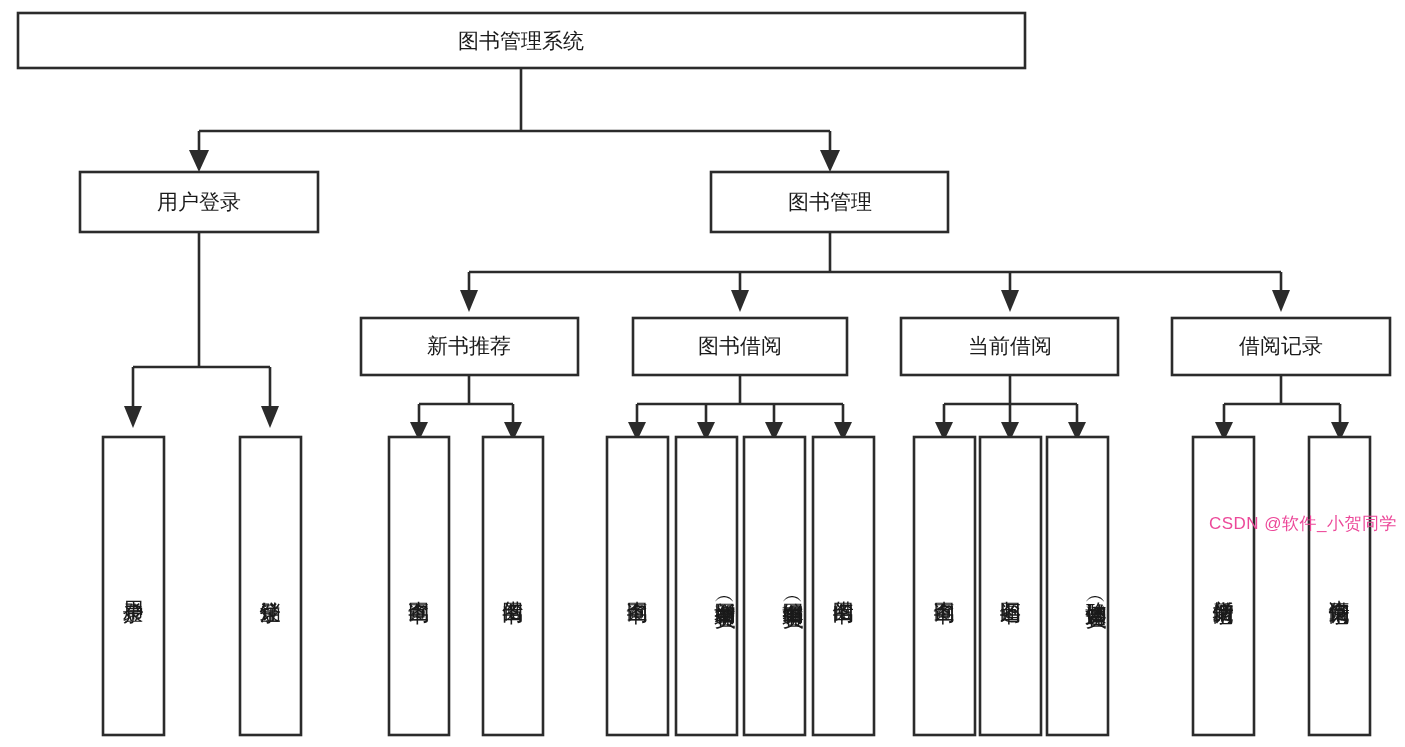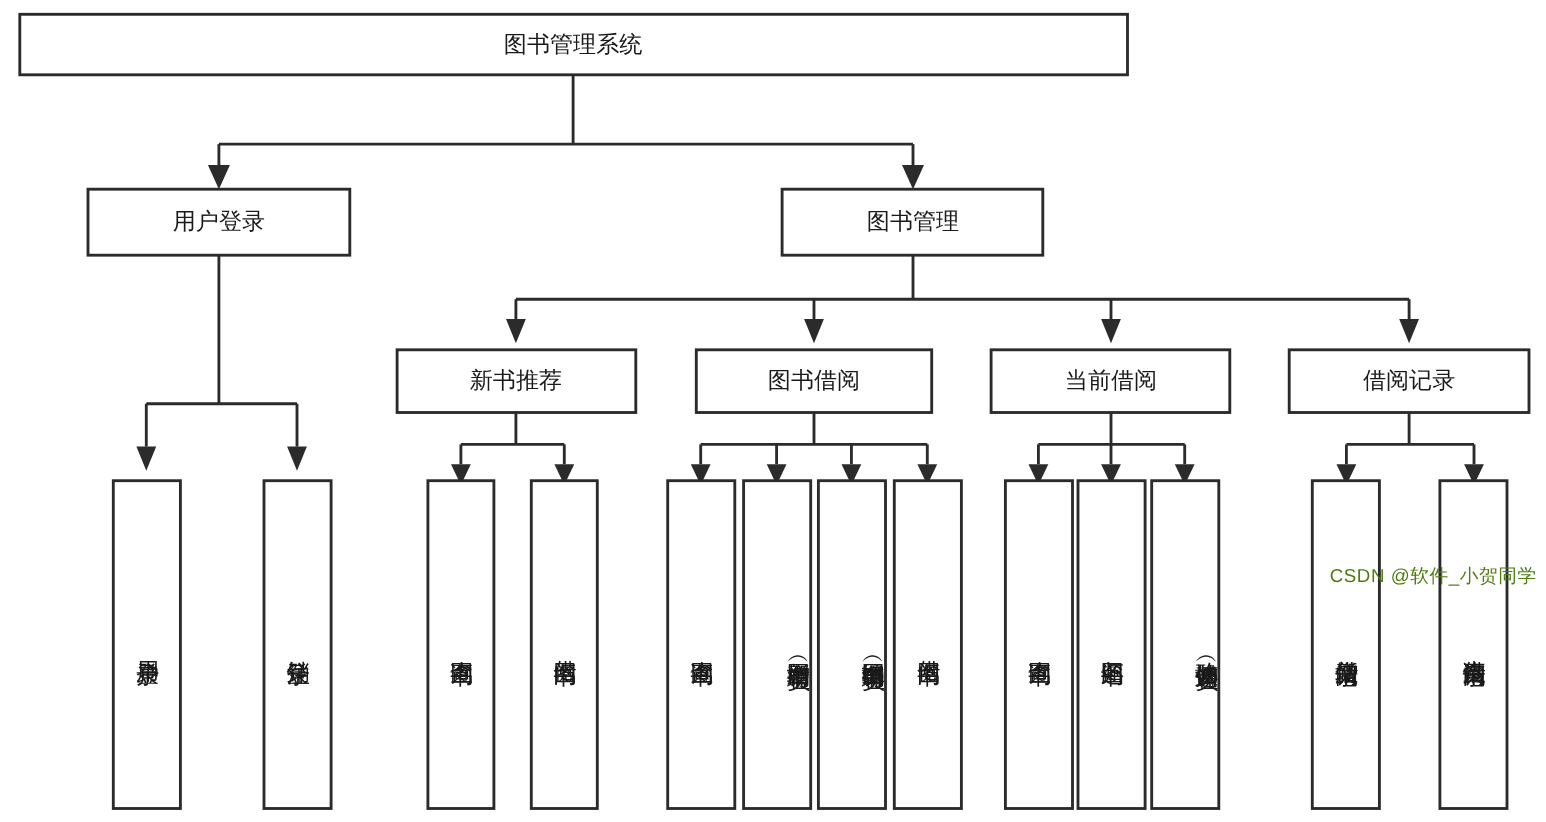--- a/index.html
+++ b/index.html
@@ -60,21 +60,21 @@
     letter-spacing: 1px;
     white-space: nowrap;
     pointer-events: none;
   }
   .watermark {
     position: absolute;
     right: 8px;
     bottom: 6px;
     font-family: "Liberation Sans", "DejaVu Sans", sans-serif;
     font-size: 17px;
-    color: #4d7c0f;
+    color: #ec4899;
     white-space: nowrap;
     letter-spacing: 0.5px;
   }
 </style>
 </head>
 <body>
 
 <div id="diagram-root">
 
   <svg id="flow-svg" viewBox="0 0 1405 747">

